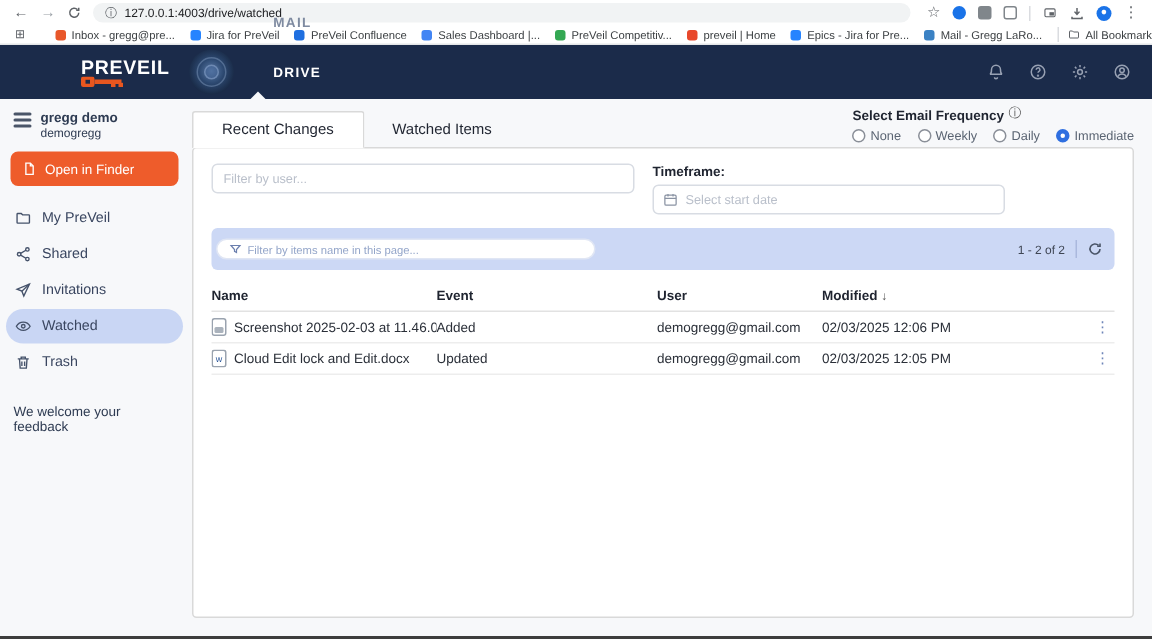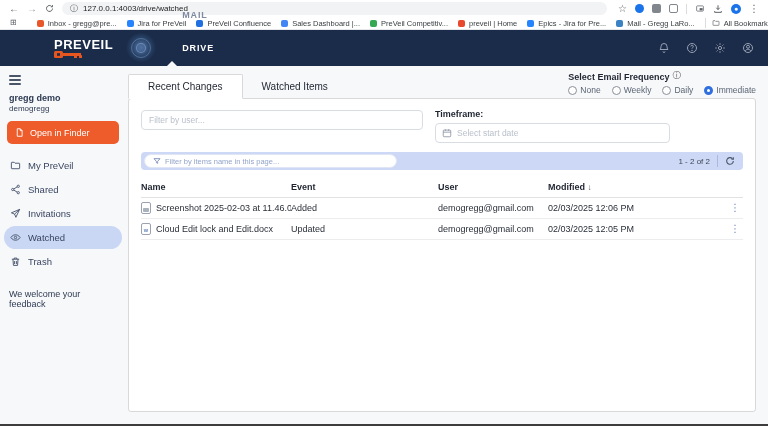--- a/index.html
+++ b/index.html
@@ -38,21 +38,21 @@
   .nav-item.active { color:#ffffff; }
   .drive-caret { position:absolute; bottom:0; left:167px; width:0; height:0; border-left:5px solid transparent; border-right:5px solid transparent; border-bottom:5px solid #f7f8fa; }
   .appbar-icons { margin-left:auto; margin-right:14px; display:flex; gap:16px; align-items:center; color:#98a1b3; }
   .appbar-icons svg { width:12px; height:12px; }
 
   
   .app-body { height:360px; background:#f7f8fa; display:flex; border-bottom:2px solid #3d3d3d; }
 
   
   .sidebar { width:126px; flex:none; padding-top:7px; }
-  .account { display:flex; gap:6px; padding-left:9px; align-items:flex-start;flex-direction:column; }
+  .account { display:flex; gap:6px; padding-left:9px; align-items:flex-start; }
   .burger { width:12px; padding-top:2px; cursor:pointer; }
   .burger span { display:block; height:1.5px; background:#4a5568; margin-bottom:2.5px; border-radius:1px; }
   .acct-name { font-size:9px; font-weight:bold; color:#2e3b52; line-height:1.2; }
   .acct-user { font-size:8px; color:#2e3b52; line-height:1.2; }
   .finder-btn { margin:8px 7px 10px 7px; background:#ee5c2b; border:none; border-radius:5px; color:#fff; font-size:9px; display:flex; align-items:center; gap:6px; padding:6px 8px; width:112px; cursor:pointer; font-family:inherit; }
   .finder-btn svg { width:9px; height:11px; flex:none; }
   .snav-item { display:flex; align-items:center; gap:7px; padding:6px 6px; margin:1px 4px; font-size:9.5px; color:#3a4660; border-radius:13px; cursor:pointer; }
   .snav-item.selected { background:#c9d6f4; }
   .snav-item svg { width:11px; height:11px; flex:none; color:#46536b; }
   .feedback { padding:15px 9px 0 9px; font-size:9px; color:#2e3b52; cursor:pointer; }
@@ -74,21 +74,21 @@
   .filters { display:flex; margin-top:2px; }
   .fblock label { display:block; font-size:9px; font-weight:bold; color:#1f2430; margin-bottom:4px; }
   .txt-input { width:282px; height:20px; border:1px solid #d8dce3; border-radius:4px; font-size:8.5px; padding:0 7px; color:#333; font-family:inherit; outline:none; }
   .txt-input::placeholder { color:#b9bfca; }
   .tf { margin-left:12px; }
   .tf-wrap { width:235px; height:20px; border:1px solid #d8dce3; border-radius:4px; display:flex; align-items:center; gap:5px; padding:0 6px; }
   .tf-wrap svg { width:10px; height:10px; color:#8a93a3; flex:none; }
   .tf-wrap input { border:none; outline:none; font-size:8.5px; color:#333; width:100%; font-family:inherit; }
   .tf-wrap input::placeholder { color:#b9bfca; }
 
-  .filterbar { margin-top:9px; background:#ccd8f5; border-radius:4px; height:18px; display:flex; align-items:center; padding:0 8px 0 3px; }
+  .filterbar { margin-top:9px; background:#ccd8f5; border-radius:4px; height:28px; display:flex; align-items:center; padding:0 8px 0 3px; }
   .filter-pill { background:#fff; border:1px solid #e0e6f4; border-radius:8px; height:14px; width:253px; display:flex; align-items:center; gap:4px; padding:0 8px; }
   .filter-pill svg { width:8px; height:8px; color:#6b7fae; flex:none; }
   .filter-pill input { border:none; outline:none; font-size:7.5px; color:#333; width:100%; font-family:inherit; background:transparent; }
   .filter-pill input::placeholder { color:#93a5c9; }
   .fb-right { margin-left:auto; display:flex; align-items:center; gap:7px; }
   .fb-count { font-size:8px; color:#3f4654; }
   .fb-div { width:1px; height:12px; background:#aab8dd; }
   .fb-refresh { color:#4a5568; cursor:pointer; }
   .fb-refresh svg { width:10px; height:10px; }
 

